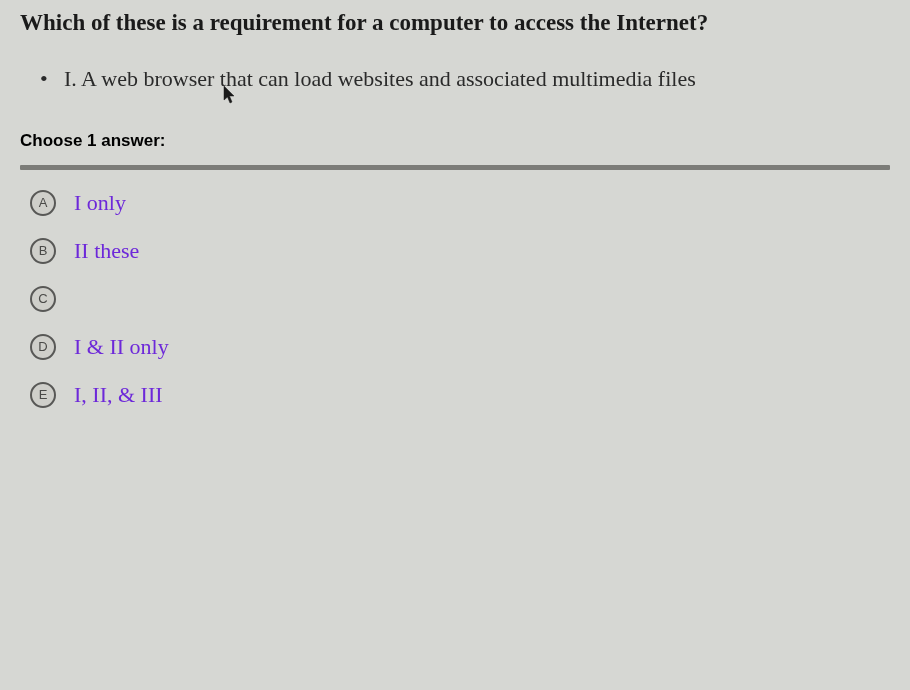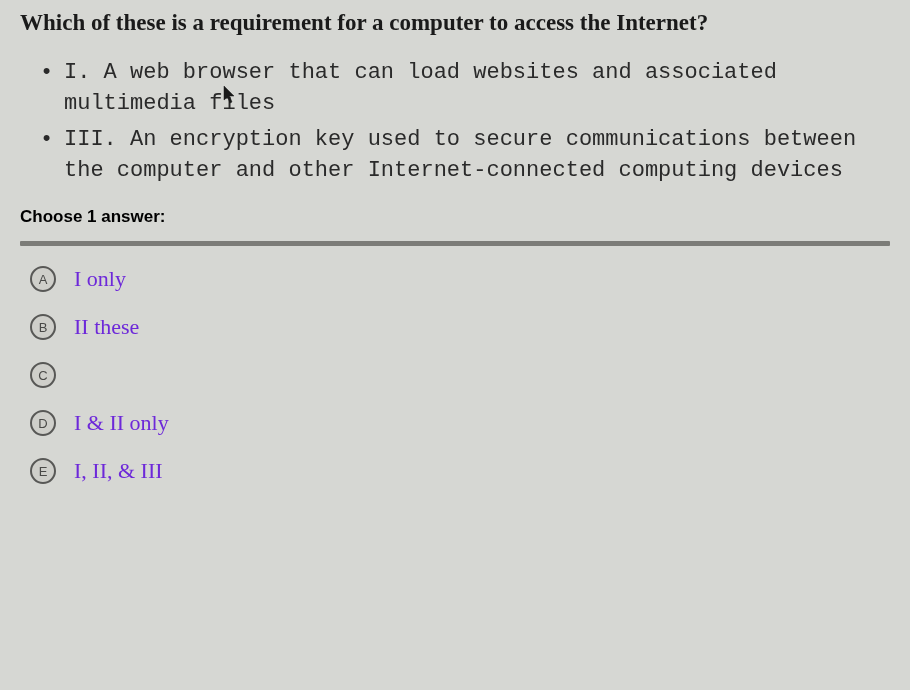--- a/index.html
+++ b/index.html
@@ -13,28 +13,27 @@
       background: #d6d7d3;
       font-family: Georgia, 'Times New Roman', serif;
       color: #2a2a2a;
       padding: 8px 20px 20px 20px;
       position: relative;
     }
     .question-title {
       font-size: 23px;
       font-weight: bold;
       color: #1a1a1a;
-      margin-bottom: 20px;
+      margin-bottom: 26px;
       line-height: 1.3;
     }
     .statements {
       list-style: none;
       padding-left: 44px;
-      margin-bottom: 20px;
-      font-family: Liberation Mono, monospace;
+      margin-bottom: 36px;
     }
     .statements li {
       position: relative;
       font-size: 22px;
       line-height: 1.4;
       margin-bottom: 6px;
       color: #2a2a2a;
     }
     .statements li::before {
       content: "•";
@@ -91,21 +90,20 @@
       top: 85px;
     }
   </style>
 </head>
 <body>
 
 <div class="question-title">Which of these is a requirement for a computer to access the Internet?</div>
 
 <ul class="statements">
   <li>I. A web browser that can load websites and associated multimedia files</li>
-  <li>III. An encryption key used to secure communications between the computer and other Internet-connected computing devices</li>
 </ul>
 
 <div class="instruction">Choose 1 answer:</div>
 
 <div class="divider"></div>
 
 <div class="answers">
   <div class="answer-row">
     <div class="circle">A</div>
     <div class="answer-text">I only</div>

